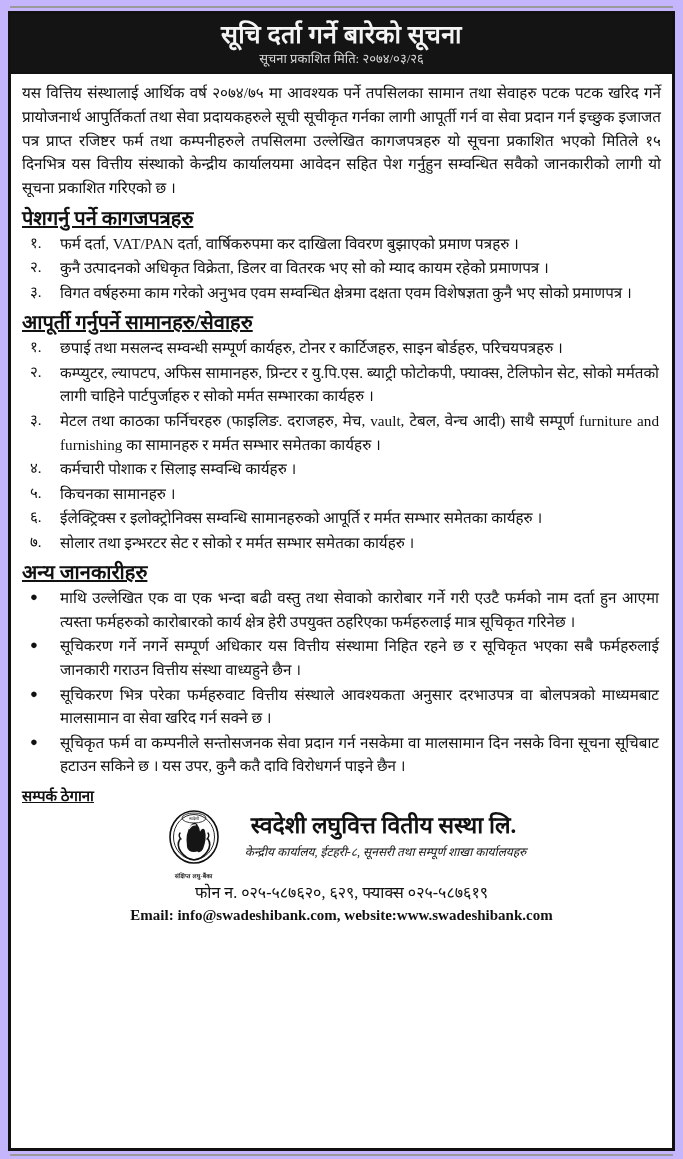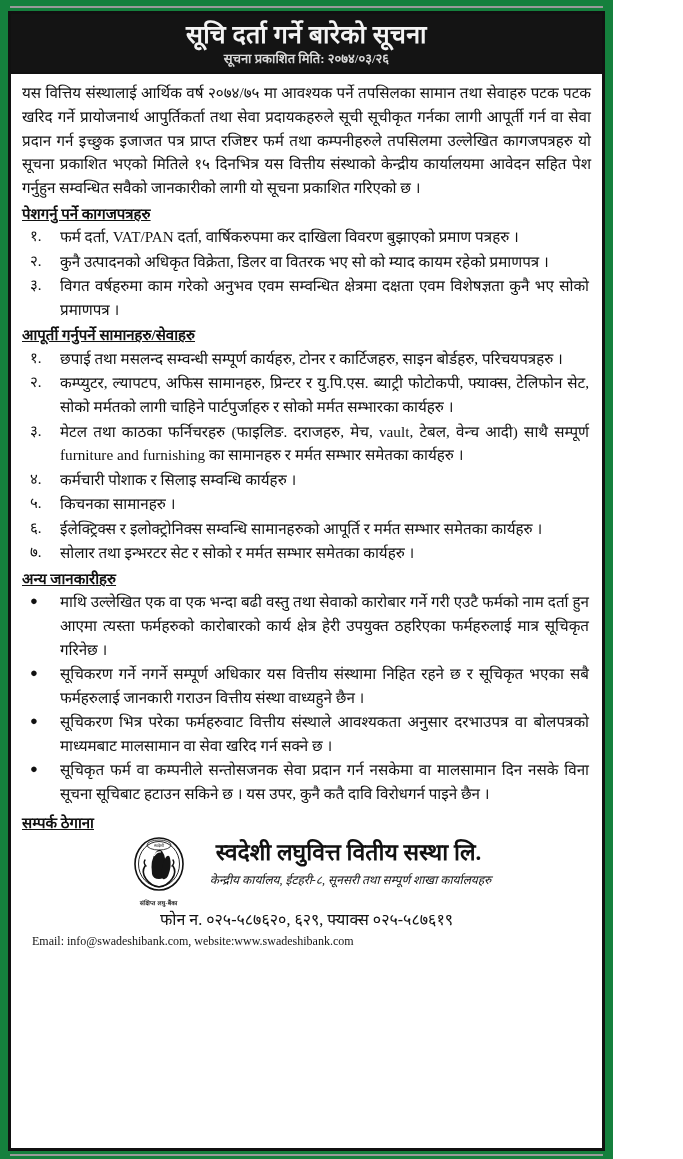--- a/index.html
+++ b/index.html
@@ -11,24 +11,24 @@
     width: 683px;
     height: 1159px;
     overflow: hidden;
     font-family: "Liberation Serif", "DejaVu Serif", serif;
     color: #111111;
   }
 
   
   .page {
     position: relative;
-    width: 613px;
+    width: 683px;
     height: 1159px;
     box-sizing: border-box;
-    background: #15803d;
+    background: #c4b5fd;
     padding: 6px 8px 8px 8px;
   }
   .rule-top {
     height: 2px;
     background: #9a9a9a;
     margin: 0 2px 3px 2px;
   }
   .rule-bottom {
     height: 2px;
     background: #9a9a9a;
@@ -61,41 +61,41 @@
     letter-spacing: 0.3px;
     line-height: 1.18;
     margin: 0 0 1px 0;
     color: #f4f4f4;
   }
   .notice-subtitle {
     font-size: 13px;
     line-height: 1.2;
     margin: 0;
     color: #d9d9d9;
-    font-weight: bold;
+    font-weight: normal;
   }
 
   
   .body {
     padding: 7px 11px 8px 11px;
     flex: 1 1 auto;
     display: flex;
     flex-direction: column;
   }
 
   .intro {
     font-size: 15.2px;
     line-height: 1.56;
     text-align: justify;
     text-justify: inter-word;
     margin: 0 0 3px 0;
   }
 
   .section-heading {
-    font-size: 15px;
+    font-size: 20px;
     font-weight: bold;
     text-decoration: underline;
     margin: 2px 0 1px 0;
     display: inline-block;
   }
   .heading-row { line-height: 1.3; }
 
   ol.num-list, ul.bul-list {
     list-style: none;
     margin: 0 0 2px 0;
@@ -170,24 +170,25 @@
     margin: 1px 0 0 4px;
     font-style: italic;
   }
   .org-phone {
     font-size: 16px;
     line-height: 1.4;
     margin: 2px 0 0 0;
     text-align: center;
   }
   .org-email {
-    font-size: 12px;
+    font-size: 15px;
     line-height: 1.4;
     margin: 1px 0 0 0;
-    text-align: left;
+    text-align: center;
+    font-weight: bold;
   }
   .footer-lines { padding: 0 10px; }
 </style>
 </head>
 <body>
 
 <div class="page">
 
   <div class="rule-top"></div>
 

